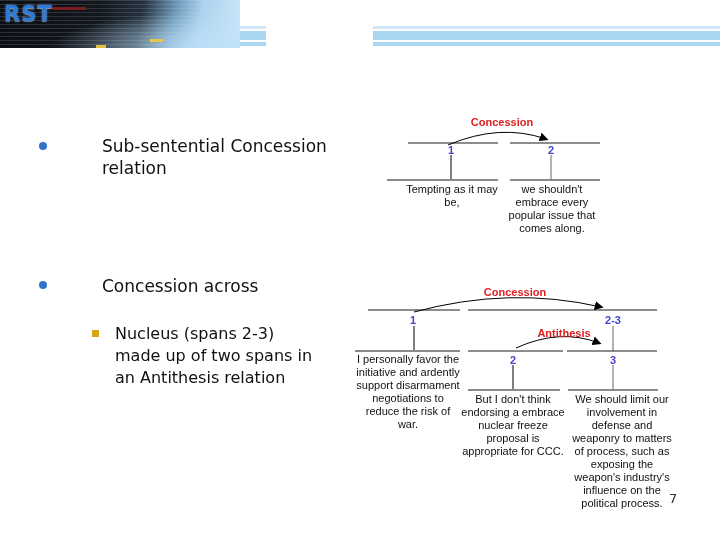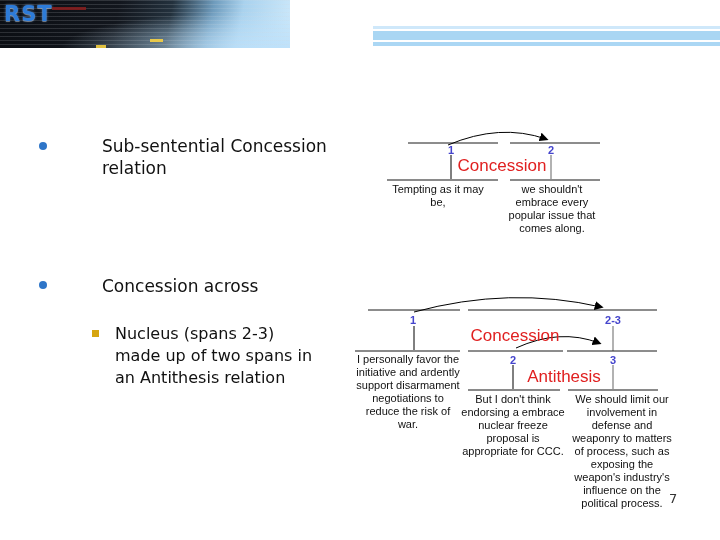--- a/index.html
+++ b/index.html
@@ -14,21 +14,21 @@
       #cfe8fa 0px,#cfe8fa 3px,
       #ffffff 3px,#ffffff 4.5px,
       #a9d6f3 4.5px,#a9d6f3 14px,
       #ffffff 14px,#ffffff 16px,
       #abd7f4 16px,#abd7f4 20px);
   }
   .band.left{left:230px;width:36px;}
   .band.right{left:373px;width:347px;}
   
   #logo{
-    position:absolute;left:0;top:0;width:290px;height:48px;
+    position:absolute;left:0;top:0;width:240px;height:48px;
     background:
       repeating-linear-gradient(180deg, rgba(210,215,220,.16) 0 1px, rgba(0,0,0,0) 1px 4px),
       radial-gradient(ellipse at 95% 100%, rgba(190,225,250,.95) 0%, rgba(190,225,250,0) 55%),
       linear-gradient(100deg,#0b0e13 0%,#12161d 40%,#23313d 58%,#6f9cbd 72%,#a9d2ee 82%,#cde9fb 100%);
   }
   #logo .rst{
     position:absolute;left:4px;top:2px;font-size:21px;font-weight:bold;
     color:#2d7bd8;letter-spacing:1px;
     text-shadow:0 1px 0 rgba(255,255,255,.35),0 0 3px rgba(130,185,255,.65);
   }
@@ -50,21 +50,21 @@
   #b2-text{top:275px;}
   #sub-square{position:absolute;left:92px;top:330px;width:7px;height:7px;background:#d6a510;}
   #sub-text{position:absolute;left:115px;top:323px;font-size:16px;line-height:22px;color:#111;}
   
   .diagram{position:absolute;font-family:"Liberation Sans",sans-serif;}
   #diagram1{left:380px;top:112px;width:240px;height:135px;}
   #diagram2{left:350px;top:285px;width:320px;height:235px;}
   .diagram svg{position:absolute;left:0;top:0;}
   .rel-label{
     position:absolute;transform:translateX(-50%);white-space:nowrap;
-    color:#e02020;font-size:17px;font-weight:normal;margin-top:40px;
+    color:#e02020;font-size:11px;font-weight:bold;
   }
   .span-num{
     position:absolute;transform:translateX(-50%);white-space:nowrap;
     color:#4444cc;font-size:11px;font-weight:bold;
   }
   .span-text{
     position:absolute;transform:translateX(-50%);text-align:center;
     font-size:11px;line-height:13px;color:#111;white-space:nowrap;
   }
   
@@ -115,21 +115,21 @@
       <line x1="130" y1="31" x2="220" y2="31" stroke="#1a1a1a" stroke-width="1"></line>
       <path d="M68,33 Q120,11 166,27" fill="none" stroke="#000" stroke-width="1" marker-end="url(#arrowA)"></path>
       <line x1="71" y1="43" x2="71" y2="68" stroke="#000" stroke-width="1"></line>
       <line x1="171" y1="43" x2="171" y2="68" stroke="#999" stroke-width="1.5"></line>
       <line x1="7" y1="68" x2="118" y2="68" stroke="#8a8a8a" stroke-width="2"></line>
       <line x1="130" y1="68" x2="220" y2="68" stroke="#8a8a8a" stroke-width="2"></line>
     </svg>
     <div class="rel-label" style="left:122px;top:4px;">Concession</div>
     <div class="span-num" style="left:71px;top:32px;">1</div>
     <div class="span-num" style="left:171px;top:32px;">2</div>
-    <div class="span-text" style="left:58px;top:71px;">
+    <div class="span-text" style="left:72px;top:71px;">
         <div>Tempting as it may</div>
         <div>be,</div>
       </div>
     <div class="span-text" style="left:172px;top:71px;">
         <div>we shouldn't</div>
         <div>embrace every</div>
         <div>popular issue that</div>
         <div>comes along.</div>
       </div>
   </div>

